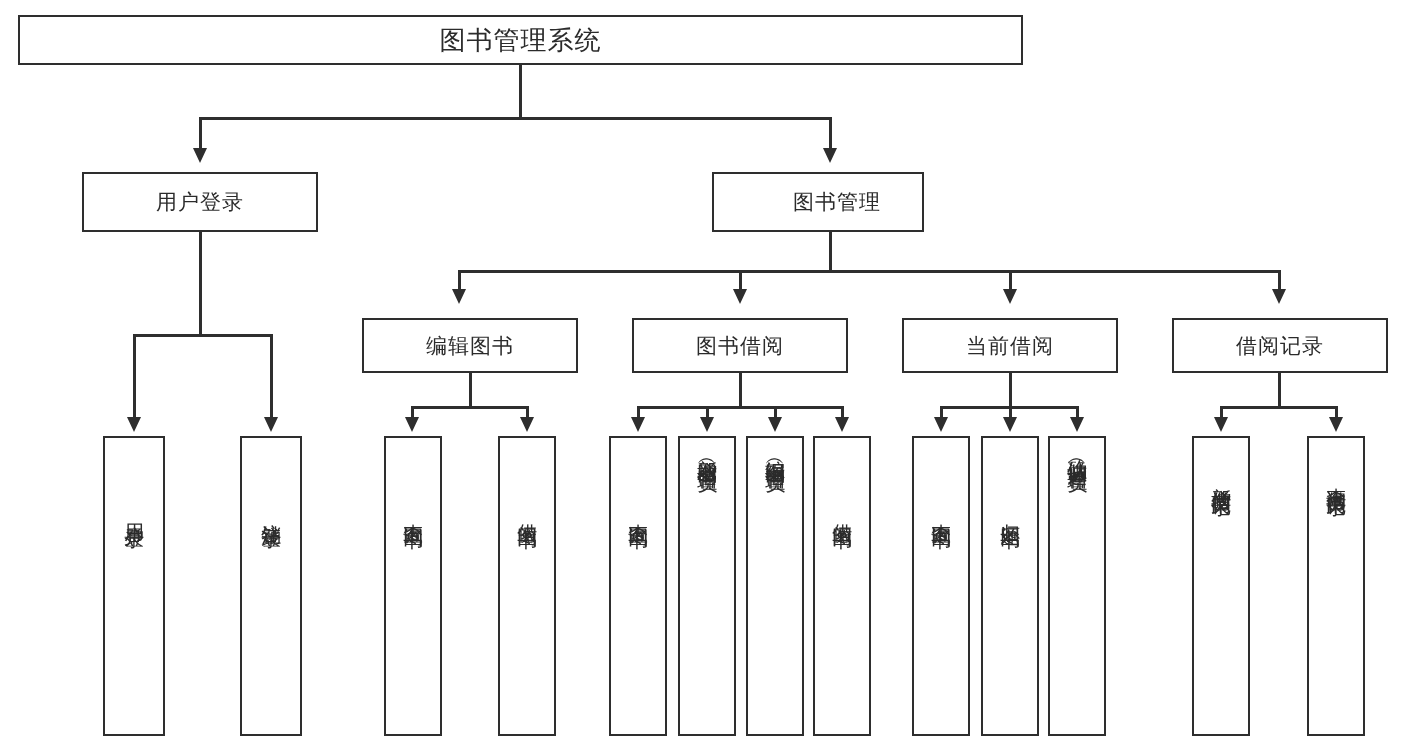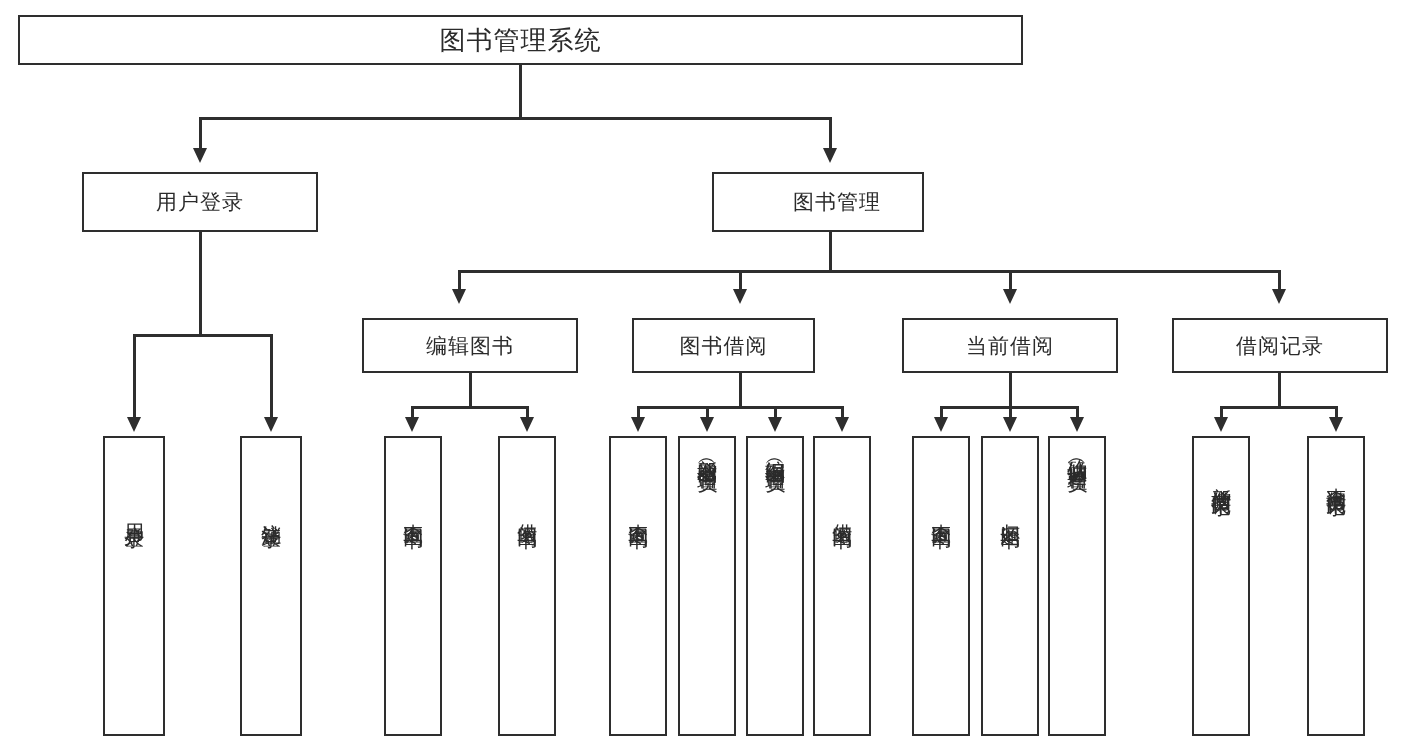--- a/index.html
+++ b/index.html
@@ -116,21 +116,21 @@
   <div class="vline" style="left:739px; top:270px; height:20px;"></div>
   <div class="arrow" style="left:733px; top:289px;"></div>
   <div class="vline" style="left:1009px; top:270px; height:20px;"></div>
   <div class="arrow" style="left:1003px; top:289px;"></div>
   <div class="vline" style="left:1278px; top:270px; height:20px;"></div>
   <div class="arrow" style="left:1272px; top:289px;"></div>
 
   <div class="node horiz" style="left:362px; top:318px; width:216px; height:55px;">
     <span>编辑图书</span>
   </div>
-  <div class="node horiz" style="left:632px; top:318px; width:183px; height:55px;">
+  <div class="node horiz" style="left:632px; top:318px; width:216px; height:55px;">
     <span>图书借阅</span>
   </div>
   <div class="node horiz" style="left:902px; top:318px; width:216px; height:55px;">
     <span>当前借阅</span>
   </div>
   <div class="node horiz" style="left:1172px; top:318px; width:216px; height:55px;align-items:center;">
     <span>借阅记录</span>
   </div>
 
   <div class="vline" style="left:469px; top:373px; height:35px;"></div>

